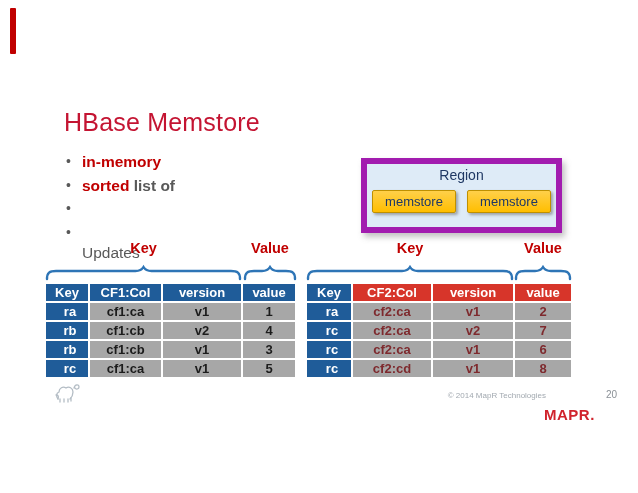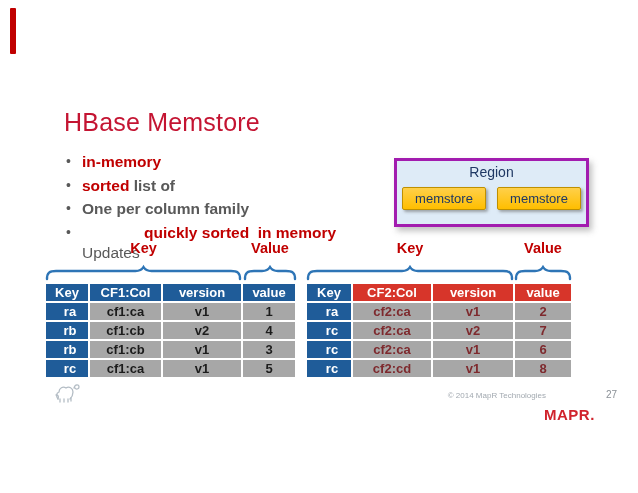--- a/index.html
+++ b/index.html
@@ -17,22 +17,22 @@
 
   .title{position:absolute;left:64px;top:108px;font-size:25px;font-weight:400;color:var(--title-red);letter-spacing:0.2px;}
 
   .bullets{position:absolute;left:66px;top:150px;font-size:15.5px;}
   .bullet{display:flex;height:23.6px;line-height:23.6px;white-space:pre;}
   .dot{width:16px;color:var(--gray-text);font-size:14px;}
   .seg-rb{color:var(--accent-red);font-weight:bold;white-space:pre;}
   .seg-gb{color:var(--gray-text);font-weight:bold;white-space:pre;}
   .seg-g{color:var(--gray-text);white-space:pre;margin-top:20px;}
 
-  .region-box{position:absolute;left:394px;top:158px;width:189px;height:63px;background:var(--region-bg);
-    border:3px solid #a21caf;box-shadow:3px 4px 6px rgba(120,120,120,.45);}
+  .region-box{position:absolute;left:361px;top:158px;width:189px;height:63px;background:var(--region-bg);
+    border:6px solid #a21caf;box-shadow:3px 4px 6px rgba(120,120,120,.45);}
   .region-label{position:absolute;top:3px;left:0;right:0;text-align:center;font-size:14px;color:var(--region-navy);}
   .region-buttons{position:absolute;top:26px;left:5px;right:5px;display:flex;gap:11px;}
   .memstore-btn{flex:1;height:21px;line-height:21px;text-align:center;font-size:13px;color:var(--region-navy);
     background:linear-gradient(#FFD04A,#FFBE00);border:1.5px solid var(--button-border);border-radius:2px;
     box-shadow:2px 2px 3px rgba(90,90,90,.5);}
 
   .brace-label{position:absolute;top:240px;text-align:center;font-size:14.5px;font-weight:bold;color:var(--accent-red);}
   .brace-svg{position:absolute;top:266px;overflow:visible;}
 
   .tbl{position:absolute;top:282px;}
@@ -53,22 +53,22 @@
 <body>
 
 <div class="slide">
   <div class="accent-bar"></div>
 
   <div class="title">HBase Memstore</div>
 
   <div class="bullets" id="bullets">
       <div class="bullet"><span class="dot">•</span><span class="seg-rb">in-memory</span></div>
       <div class="bullet"><span class="dot">•</span><span class="seg-rb">sorted</span><span class="seg-gb"> list of </span></div>
-      <div class="bullet"><span class="dot">•</span><span class="seg-gb">One per column family</span></div>
-      <div class="bullet"><span class="dot">•</span><span class="seg-g">Updates </span><span class="seg-rb">quickly sorted  in memory</span></div>
+      <div class="bullet"><span class="dot">•</span></div>
+      <div class="bullet"><span class="dot">•</span><span class="seg-g">Updates </span></div>
     </div>
 
   <div class="region-box">
     <div class="region-label">Region</div>
     <div class="region-buttons" id="region-buttons">
         <div class="memstore-btn">memstore</div>
         <div class="memstore-btn">memstore</div>
       </div>
   </div>
 
@@ -183,14 +183,14 @@
   <svg class="elephant" width="28" height="24" viewBox="0 0 28 24">
     <g fill="none" stroke="#B4BDC5" stroke-width="1.3" stroke-linecap="round">
       <path d="M4 17 C2 15 2 11 5 10 C5 6 9 4 12 6 C15 4 19 6 19 10 C19 13 18 15 16 17"></path>
       <path d="M6 17 L6 20 M10 17 L10 20 M14 17 L14 20 M17 16 L17 19"></path>
       <path d="M4 17 C5 14 4 13 2 13"></path>
       <path d="M20 6 C21 2 25 2 25 5 C25 7 22 8 21 6"></path>
     </g>
   </svg>
   <div class="copyright">© 2014 MapR Technologies</div>
   <div class="brand">MAPR.</div>
-  <div class="page-num">27</div>
+  <div class="page-num">20</div>
 </div>
 
 </body></html>

